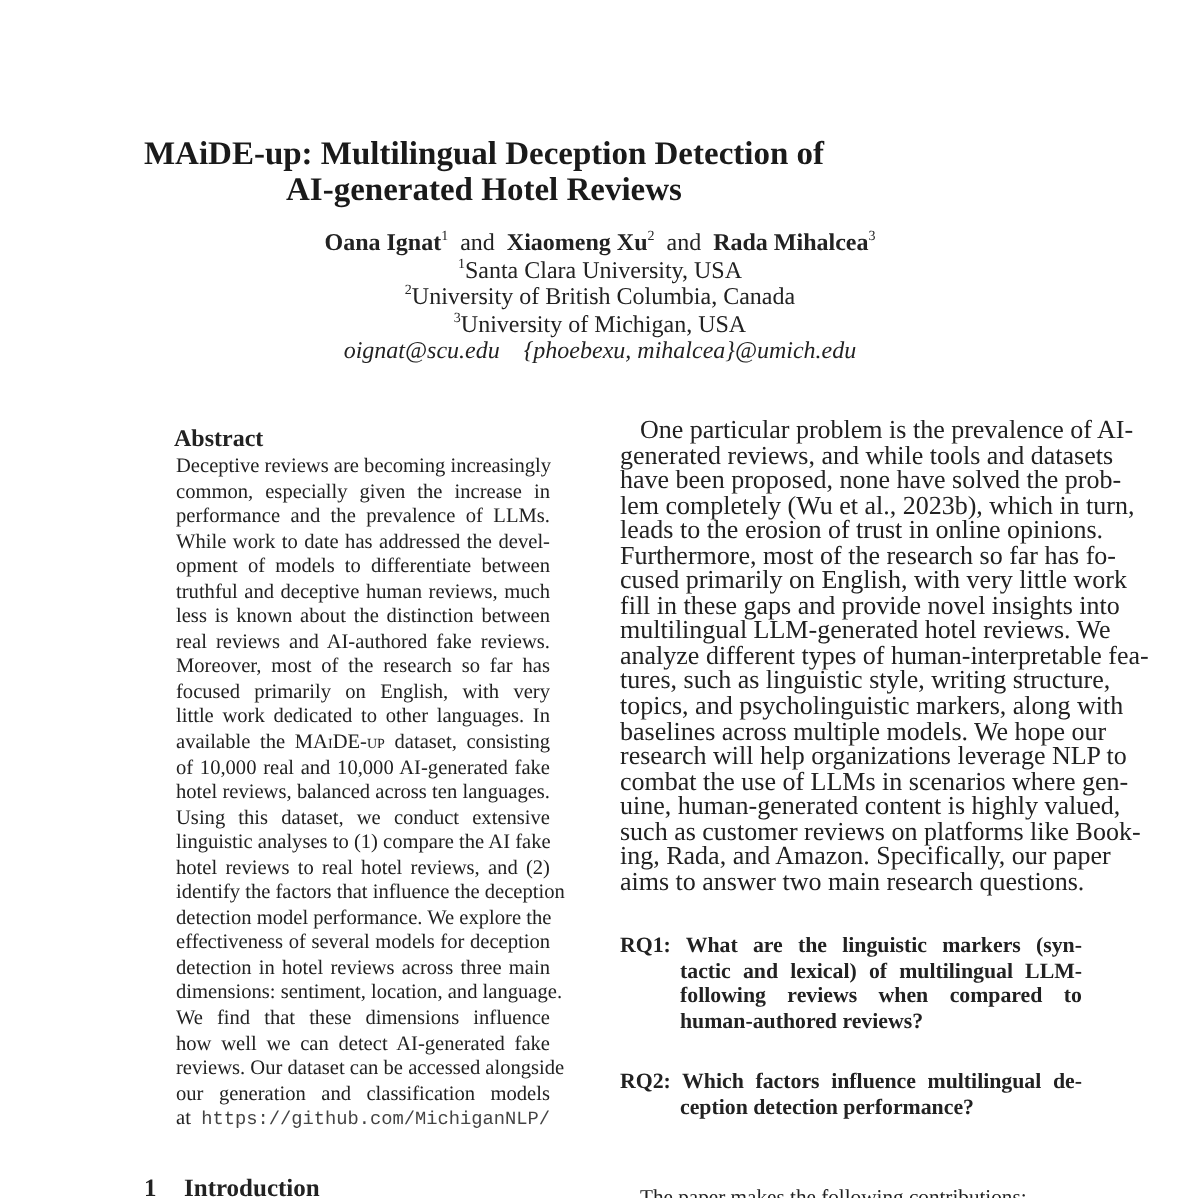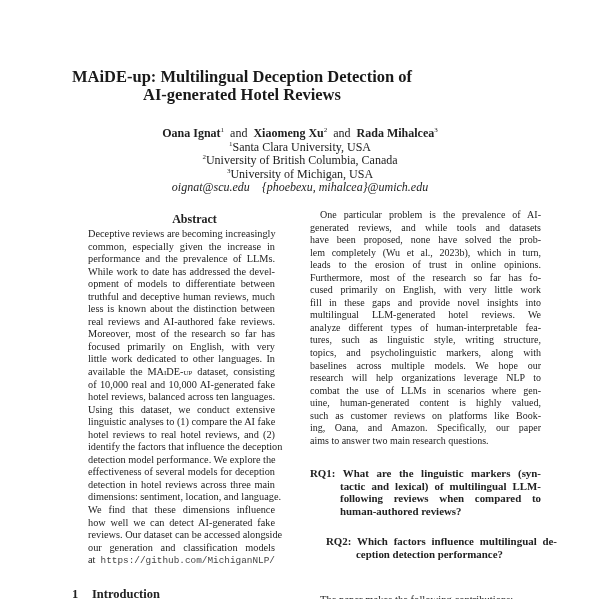--- a/index.html
+++ b/index.html
@@ -1,30 +1,30 @@
 <!DOCTYPE html>
 <html><head>
 <meta charset="utf-8">
 <style>
   html, body { margin:0; padding:0; background:#fff; }
   body { width:600px; height:600px; overflow:hidden; position:relative; font-family:"Liberation Serif", serif; color:#222; }
   .title { position:absolute; left:0; width:484px; top:68px; text-align:center; font-weight:bold; font-size:16.5px; line-height:18px; color:#1a1a1a; }
-  .authors { position:absolute; left:0; width:600px; top:127px; text-align:center; font-size:12px; line-height:13.5px; }
+  .authors { position:absolute; left:0; width:600px; top:115px; text-align:center; font-size:12px; line-height:13.5px; }
   .authors b { font-weight:bold; }
   .authors sup { font-size:7px; vertical-align:5px; line-height:0; }
   .emails { font-style:italic; }
-  .abs-head { position:absolute; left:101px; width:187px; top:212px; text-align:center; font-weight:bold; font-size:12px; }
+  .abs-head { position:absolute; left:87px; width:187px; top:212px; text-align:left; font-weight:bold; font-size:12px; }
   .abs { position:absolute; left:88px; width:187px; top:228px; font-size:10.3px; line-height:12.55px; text-align:justify; }
   .abs .line { display:block; text-align:justify; text-align-last:justify; white-space:nowrap; overflow:visible; }
   .abs .last { text-align-last:left; }
   .mono { font-family:"Liberation Mono", monospace; font-size:9.4px; color:#444; }
   .sc { font-variant:small-caps; }
   .sec { position:absolute; left:72px; top:587px; font-weight:bold; font-size:12.5px; }
   .sec .num { display:inline-block; width:20px; }
-  .right { position:absolute; left:310px; width:231px; top:209px; font-size:10px; line-height:12.55px; }
+  .right { position:absolute; left:310px; width:231px; top:209px; font-size:13px; line-height:12.55px; }
   .right .line { display:block; text-align:justify; text-align-last:justify; white-space:nowrap; }
   .right .last { text-align-last:left; }
   .rq { position:absolute; left:310px; width:231px; font-weight:bold; font-size:10.9px; line-height:12.7px; }
   .rq .line { display:block; text-align:justify; text-align-last:justify; white-space:nowrap; }
   .rq .indent { padding-left:30px; }
   .rq .last { text-align-last:left; }
   .cut { position:absolute; left:320px; top:594px; font-size:10.6px; }
 </style>
 </head>
 <body>
@@ -98,28 +98,28 @@
     <span class="line">fill in these gaps and provide novel insights into</span>
     <span class="line">multilingual LLM-generated hotel reviews. We</span>
     <span class="line">analyze different types of human-interpretable fea-</span>
     <span class="line">tures, such as linguistic style, writing structure,</span>
     <span class="line">topics, and psycholinguistic markers, along with</span>
     <span class="line">baselines across multiple models. We hope our</span>
     <span class="line">research will help organizations leverage NLP to</span>
     <span class="line">combat the use of LLMs in scenarios where gen-</span>
     <span class="line">uine, human-generated content is highly valued,</span>
     <span class="line">such as customer reviews on platforms like Book-</span>
-    <span class="line">ing, Oana, and Amazon. Specifically, our paper</span>
+    <span class="line">ing, Rada, and Amazon. Specifically, our paper</span>
     <span class="line last">aims to answer two main research questions.</span>
   </div>
 
 <div class="rq" style="top:467px;" id="rq1">
     <span class="line">RQ1: What are the linguistic markers (syn-</span>
     <span class="line indent">tactic and lexical) of multilingual LLM-</span>
     <span class="line indent">following reviews when compared to</span>
     <span class="line last indent">human-authored reviews?</span>
   </div>
-<div class="rq" style="top:535px;margin-left:16px;" id="rq2">
+<div class="rq" style="top:535px;" id="rq2">
     <span class="line">RQ2: Which factors influence multilingual de-</span>
     <span class="line last indent">ception detection performance?</span>
   </div>
 
 <div class="cut" style="clip-path: inset(0 0 55% 0);">The paper makes the following contributions:</div>
 
 </body></html>

